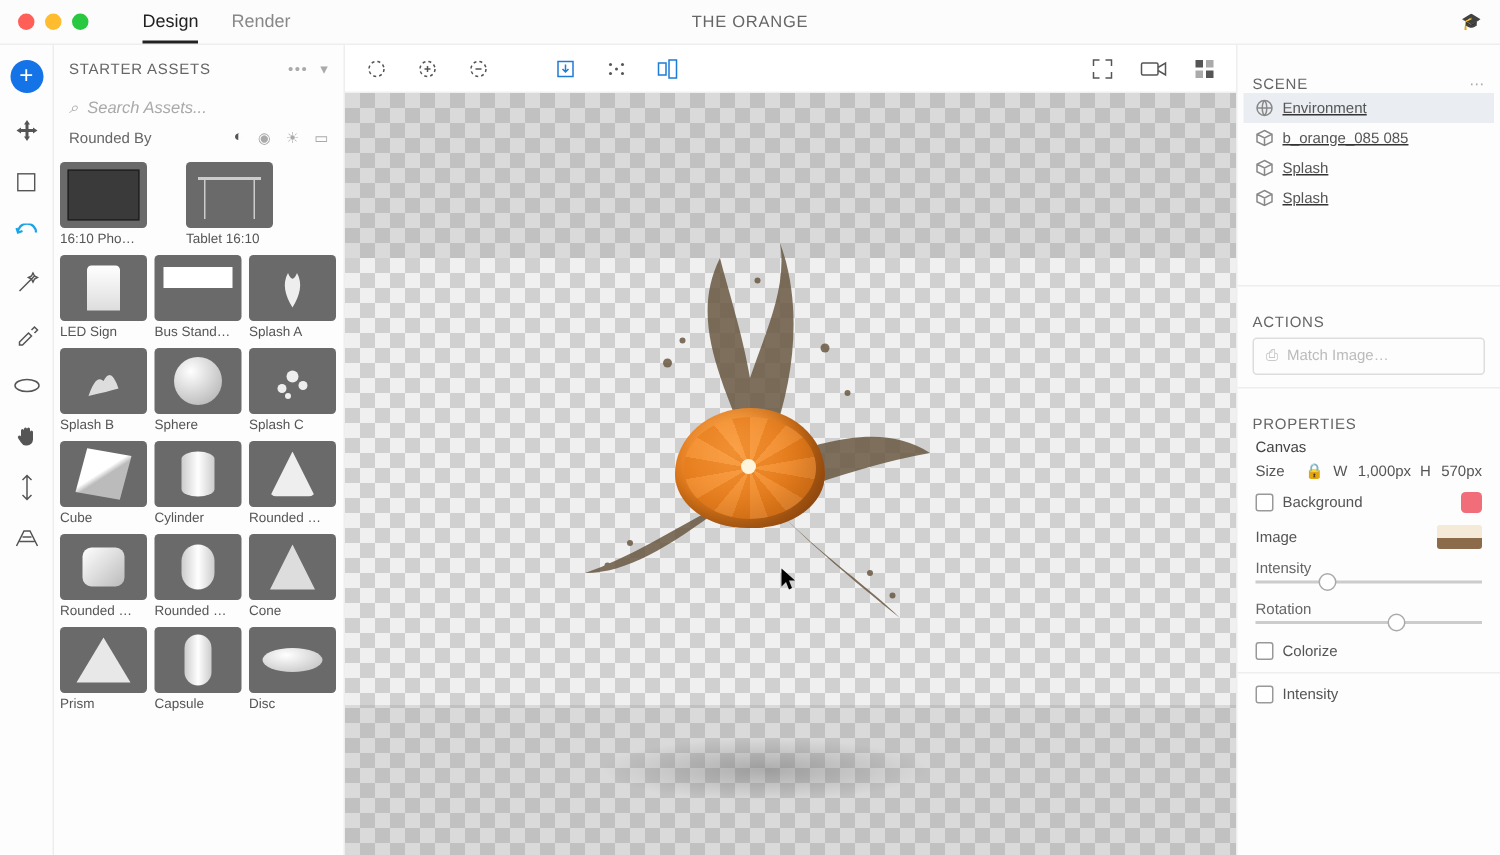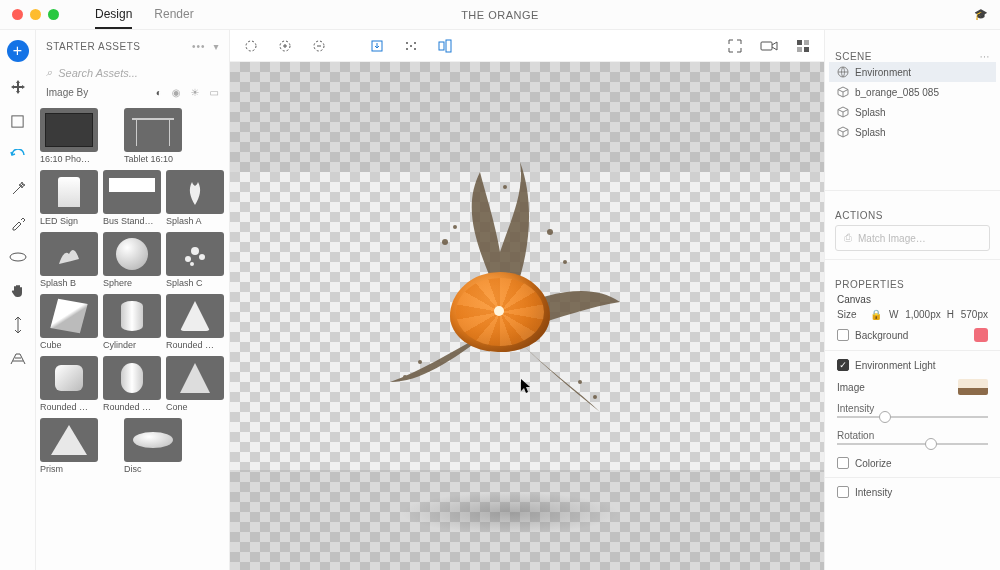--- a/index.html
+++ b/index.html
@@ -76,21 +76,21 @@
 .orange-scene { position: absolute; left: 120px; top: 70px; width: 300px; height: 320px; }
 .orange { position: absolute; left: 100px; top: 140px; width: 100px; height: 80px; border-radius: 50% 50% 48% 48% / 55% 55% 45% 45%; background: radial-gradient(circle at 40% 35%, #ffb05a, #e67b1a 55%, #b5540e); box-shadow: inset -12px -10px 20px rgba(0,0,0,0.3); overflow: hidden; }
 .orange::before { content:''; position:absolute; inset:6px; border-radius:50%; background: repeating-conic-gradient(from 0deg, #f7963a 0deg 20deg, #e67b1a 20deg 40deg); opacity:0.6; }
 .orange::after { content:''; position:absolute; left:44%; top:42%; width:10px; height:10px; border-radius:50%; background:#fff5dd; }
 .splash-svg { position: absolute; inset: 0; }
 .cursor-pointer { position: absolute; left: 290px; top: 316px; width: 12px; height: 16px; }
 .floor-ellipse { position: absolute; left: 170px; bottom: 36px; width: 220px; height: 42px; border-radius: 50%; background: radial-gradient(ellipse at center, rgba(90,90,90,0.35), rgba(90,90,90,0) 70%); }
 
 .right-panel { width: 176px; background: #fdfdfd; border-left: 1px solid #eee; display: flex; flex-direction: column; font-size: 10px; overflow: hidden; }
 .rp-header { height: 32px; display: flex; align-items: flex-end; padding: 0 10px; letter-spacing: 0.5px; color: #666; justify-content: space-between; }
-.scene-list { padding: 0 4px; }
+.scene-list { padding: 0 4px; text-decoration: underline; }
 .scene-item { display: flex; align-items: center; gap: 6px; padding: 4px 8px; color: #555; cursor: pointer; }
 .scene-item.selected { background: #eaeef3; }
 .scene-ico { width: 12px; height: 12px; display: inline-flex; align-items: center; justify-content: center; color: #888; }
 .rp-section { border-top: 1px solid #eee; padding: 6px 0 4px; }
 .rp-section .rp-header { height: 24px; }
 .match-btn { margin: 4px 10px; padding: 6px 8px; border: 1px solid #ddd; border-radius: 3px; color: #bbb; display: flex; align-items: center; gap: 6px; cursor: pointer; }
 .prop-row { padding: 4px 12px; display: flex; align-items: center; gap: 6px; color: #555; text-align: center; }
 .prop-sub { font-size: 10px; color: #666; padding: 4px 12px 0; }
 .prop-size { display: flex; gap: 6px; align-items: flex-end; font-size: 10px; padding: 4px 12px; color: #555; }
 .prop-size .dim { display: flex; gap: 2px; align-items: center; }
@@ -182,21 +182,21 @@
       <span style="display:flex;gap:8px;align-items:center;">
         <span class="dots">•••</span>
         <span style="color:#aaa">▾</span>
       </span>
     </div>
     <div class="search-row">
       <span style="color:#aaa">⌕</span>
       <input class="search-input" placeholder="Search Assets..." style="">
     </div>
     <div class="filter-row">
-      <span>Image By</span>
+      <span>Rounded By</span>
       <span class="filter-icons">
         <span style="color:#555">◐</span>
         <span>◉</span>
         <span>☀</span>
         <span>▭</span>
       </span>
     </div>
     <div class="asset-grid" id="asset-grid">
         <div class="asset-row">
           <div class="asset-cell">
@@ -302,20 +302,26 @@
             </div>
             <div class="asset-label">Cone</div>
           </div>
         </div>
         <div class="asset-row">
           <div class="asset-cell">
             <div class="asset-thumb">
               <div class="shape-prism"></div>
             </div>
             <div class="asset-label">Prism</div>
+          </div>
+          <div class="asset-cell">
+            <div class="asset-thumb">
+              <div class="shape-capsule"></div>
+            </div>
+            <div class="asset-label">Capsule</div>
           </div>
           <div class="asset-cell">
             <div class="asset-thumb">
               <div class="shape-disc"></div>
             </div>
             <div class="asset-label">Disc</div>
           </div>
         </div>
       </div>
   </div>
@@ -474,24 +480,20 @@
         <span style="flex:1"></span>
         <span class="lock-ico">🔒</span>
         <span class="dim"><span>W</span>&nbsp;<span>1,000px</span></span>
         <span class="dim"><span>H</span>&nbsp;<span>570px</span></span>
       </div>
       <div class="prop-row">
         <span class="checkbox"></span>
         <span>Background</span>
         <span class="color-swatch bg-swatch"></span>
       </div>
-      <div class="prop-row" style="border-top:1px solid #eee;margin-top:4px;padding-top:8px">
-        <span class="checkbox checked"></span>
-        <span>Environment Light</span>
-      </div>
       <div class="prop-row">
         <span>Image</span>
         <span class="img-thumb"></span>
       </div>
       <div class="prop-sub">Intensity</div>
       <div class="slider">
           <div class="slider-track">
             <div class="slider-thumb" id="intensity-thumb" style="left: 28%;"></div>
           </div>
         </div>

